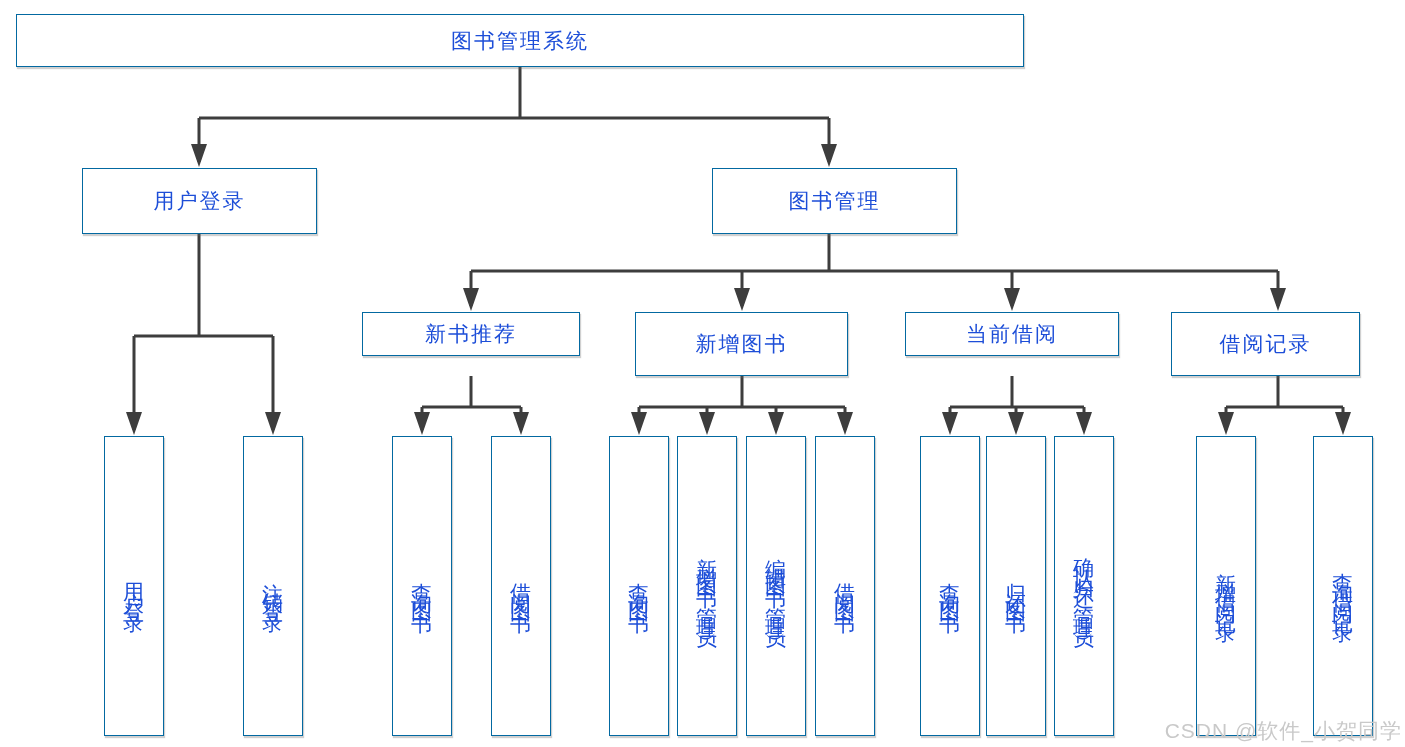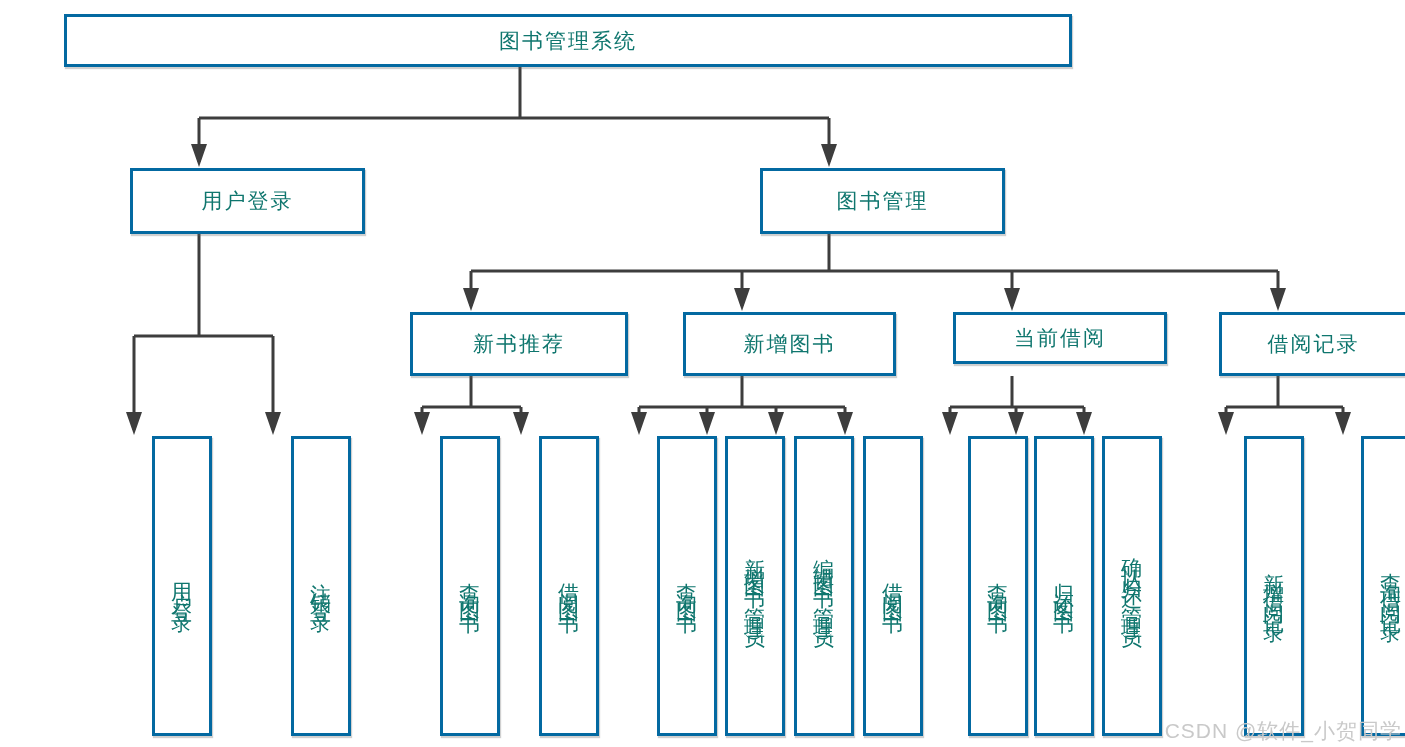--- a/index.html
+++ b/index.html
@@ -1,23 +1,23 @@
 <!DOCTYPE html>
 <html><head>
 <meta charset="utf-8">
 <style>
   * { box-sizing: border-box; }
   html,body { margin:0; padding:0; }
   body { font-family:"Liberation Sans","DejaVu Sans",sans-serif; background:#fff; }
   .canvas { position:relative; width:1405px; height:747px; background:#ffffff; overflow:hidden; }
   .connectors { position:absolute; left:0; top:0; width:1405px; height:747px; }
   .box {
-    position:absolute; background:#ffffff; border:3px solid #0369a1;
+    position:absolute; background:#ffffff; border:1px solid #0369a1;
     display:flex; align-items:center; justify-content:center;
-    color:#0f766e; box-shadow:1px 2px 1px rgba(100,100,100,.30);margin-left:48px;
+    color:#1d4ed8; box-shadow:1px 2px 1px rgba(100,100,100,.30);
   }
   .hbox { font-size:21px; letter-spacing:2px; white-space:nowrap; }
   .vbox .vtext {
     writing-mode:vertical-rl; text-orientation:mixed;
     font-size:21px; letter-spacing:10px; line-height:1; white-space:nowrap;
   }
   .watermark {
     position:absolute; right:3px; bottom:2px; z-index:5;
     color:#c9c9c9; font-size:21px; letter-spacing:1px; white-space:nowrap;
   }
@@ -58,23 +58,23 @@
       <polygon points="1218,412 1234,412 1226,435"></polygon>
       <polygon points="1335,412 1351,412 1343,435"></polygon>
     </g>
   </svg>
 
   <div class="box hbox" style="left:16px;top:14px;width:1008px;height:53px">图书管理系统</div>
 
   <div class="box hbox" style="left:82px;top:168px;width:235px;height:66px">用户登录</div>
   <div class="box hbox" style="left:712px;top:168px;width:245px;height:66px">图书管理</div>
 
-  <div class="box hbox" style="left:362px;top:312px;width:218px;height:64px">新书推荐</div>
+  <div class="box hbox" style="left:362px;top:312px;width:218px;height:44px">新书推荐</div>
   <div class="box hbox" style="left:635px;top:312px;width:213px;height:64px">新增图书</div>
-  <div class="box hbox" style="left:905px;top:312px;width:214px;height:52px">当前借阅</div>
+  <div class="box hbox" style="left:905px;top:312px;width:214px;height:44px">当前借阅</div>
   <div class="box hbox" style="left:1171px;top:312px;width:189px;height:64px">借阅记录</div>
 
   <div class="box vbox" style="left:104px;top:436px;width:60px;height:300px">
     <span class="vtext">用户登录</span>
   </div>
   <div class="box vbox" style="left:243px;top:436px;width:60px;height:300px">
     <span class="vtext">注销登录</span>
   </div>
 
   <div class="box vbox" style="left:392px;top:436px;width:60px;height:300px">

